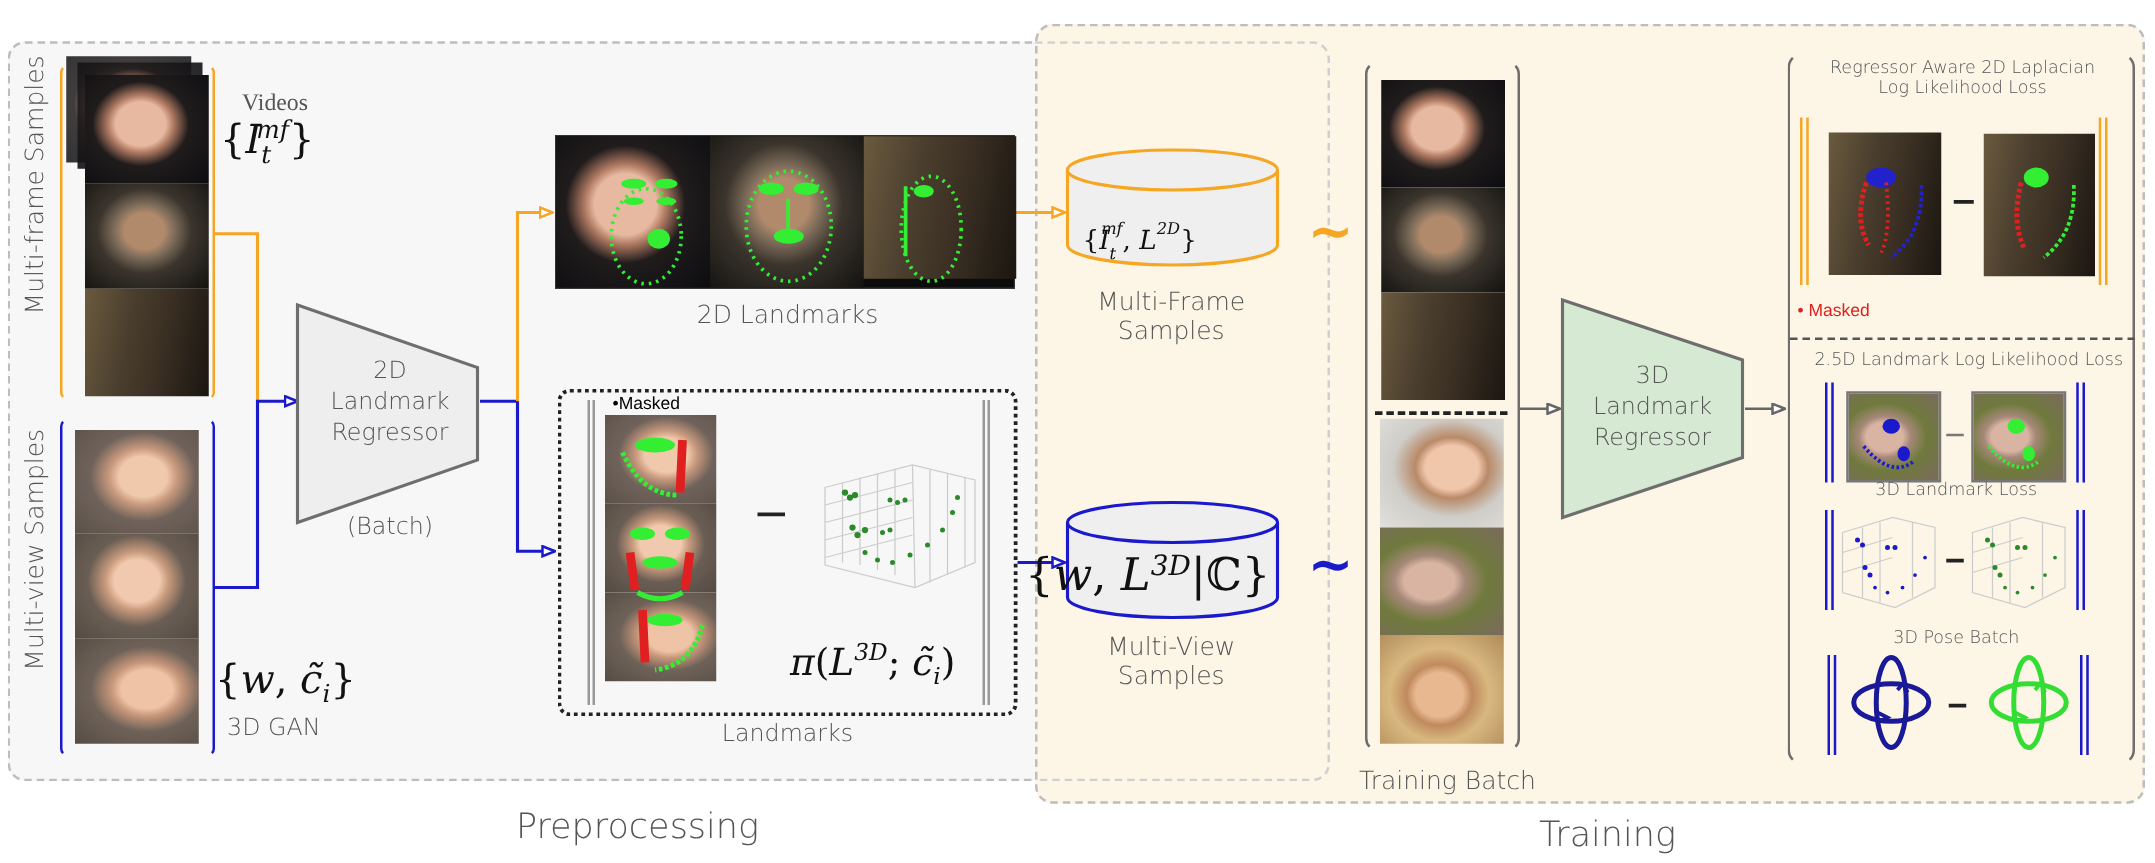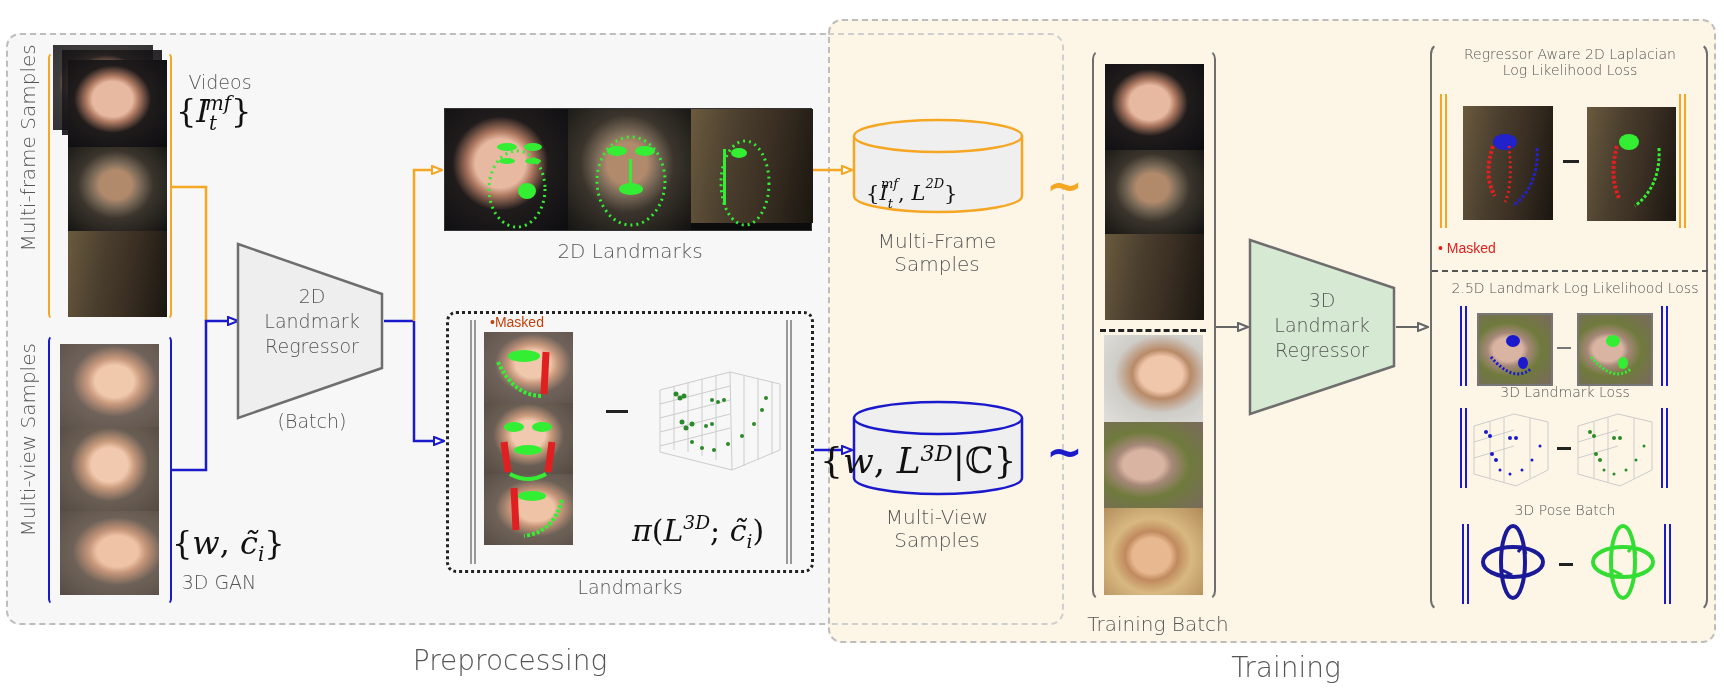--- a/index.html
+++ b/index.html
@@ -68,21 +68,21 @@
 </svg>
 
 <div class="abs label rot" style="left:-62px;top:150px;width:180px;font-size:20px;">Multi-frame Samples</div>
 <div class="bracket" style="left:48px;top:52px;width:124px;height:268px;border-color:#f5a623;border-width:2.5px;border-top-color:transparent;border-bottom-color:transparent;"></div>
 
 <div class="photo dark1" style="left:53px;top:45px;width:100px;height:85px;opacity:.85;"></div>
 <div class="photo dark1" style="left:62px;top:50px;width:100px;height:85px;opacity:.9;"></div>
 <div class="photo dark1" style="left:68px;top:60px;width:99px;height:87px;"></div>
 <div class="photo dark2" style="left:68px;top:147px;width:99px;height:84px;"></div>
 <div class="photo dark3" style="left:68px;top:231px;width:99px;height:86px;"></div>
-<div class="abs label" style="left:180px;top:72px;width:80px;font-size:19px;">Videos</div>
+<div class="abs label" style="left:180px;top:72px;width:80px;font-size:19px;font-family:Liberation Serif, serif;">Videos</div>
 <div class="abs math" style="left:176px;top:92px;font-size:32px;">{<i>I</i><sub style="vertical-align:-8px;margin-right:-12px;">t</sub><sup style="vertical-align:12px;">mf</sup>}</div>
 
 <div class="abs label rot" style="left:-62px;top:435px;width:180px;font-size:20px;">Multi-view Samples</div>
 <div class="bracket" style="left:48px;top:335px;width:124px;height:270px;border-color:#1a1acc;border-width:2.5px;border-top-color:transparent;border-bottom-color:transparent;"></div>
 <div class="photo gan1" style="left:60px;top:344px;width:99px;height:83px;"></div>
 <div class="photo gan2" style="left:60px;top:427px;width:99px;height:84px;"></div>
 <div class="photo gan3" style="left:60px;top:511px;width:99px;height:84px;"></div>
 <div class="abs math" style="left:172px;top:524px;font-size:32px;">{<i>w</i>, <i>c̃</i><sub style="font-size:62%;">i</sub>}</div>
 <div class="abs label" style="left:176px;top:572px;width:86px;font-size:19px;">3D GAN</div>
 
@@ -120,21 +120,21 @@
       <ellipse cx="294" cy="44" rx="8" ry="5"></ellipse>
       <rect x="278" y="40" width="3" height="56"></rect>
     </g>
   </svg>
 </div>
 <div class="abs label" style="left:530px;top:240px;width:200px;font-size:20px;">2D Landmarks</div>
 
 <div class="abs" style="left:446px;top:311px;width:368px;height:262px;border:3px dotted #222;border-radius:10px;"></div>
 <div class="abs" style="left:470px;top:320px;width:6px;height:244px;border-left:2px solid #999;border-right:2px solid #999;"></div>
 <div class="abs" style="left:786px;top:320px;width:6px;height:244px;border-left:2px solid #999;border-right:2px solid #999;"></div>
-<div class="abs" style="left:490px;top:314px;font-size:14px;color:#c2410c;font-family:'Liberation Sans',sans-serif;">•Masked</div>
+<div class="abs" style="left:490px;top:314px;font-size:14px;color:#000000;font-family:'Liberation Sans',sans-serif;">•Masked</div>
 <div class="photo gan1" style="left:484px;top:332px;width:89px;height:71px;"></div>
 <div class="photo gan2" style="left:484px;top:403px;width:89px;height:71px;"></div>
 <div class="photo gan3" style="left:484px;top:474px;width:89px;height:71px;"></div>
 <svg width="90" height="214" style="left:484px;top:332px;">
   <g>
     <path d="M14,30 Q30,64 58,64" fill="none" stroke="#33ee33" stroke-width="4" stroke-dasharray="3 2"></path>
     <ellipse cx="40" cy="24" rx="16" ry="6" fill="#33ee33"></ellipse>
     <path d="M62,20 L60,62" stroke="#e02020" stroke-width="7" fill="none"></path>
     <ellipse cx="30" cy="95" rx="10" ry="5" fill="#33ee33"></ellipse>
       <ellipse cx="58" cy="95" rx="10" ry="5" fill="#33ee33"></ellipse>

